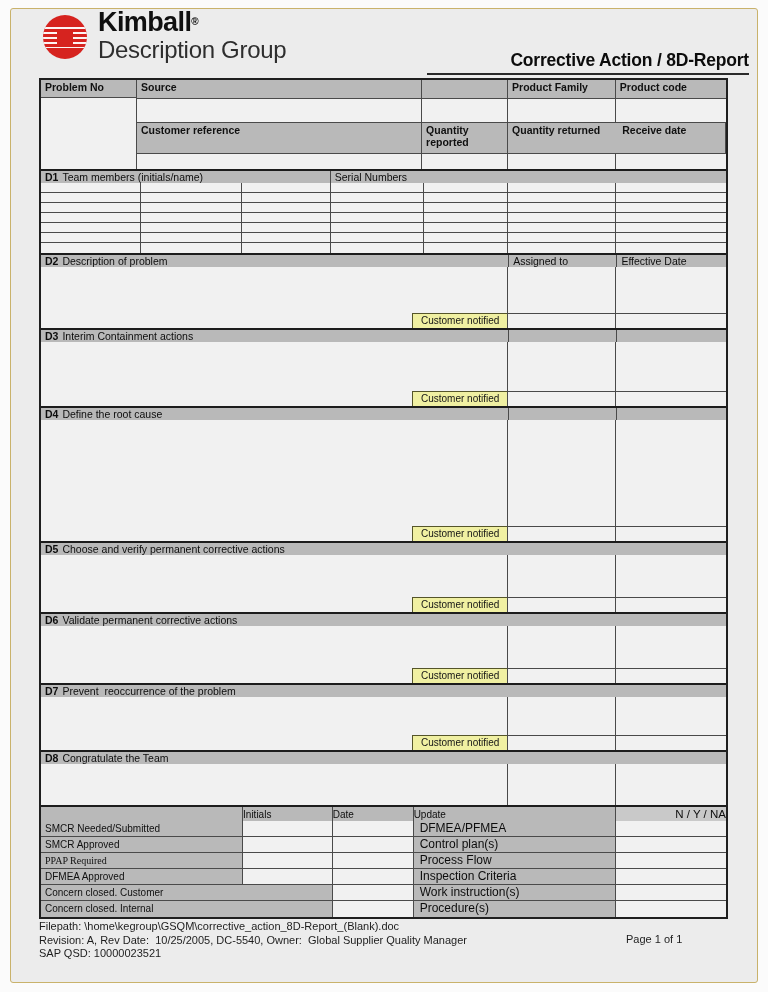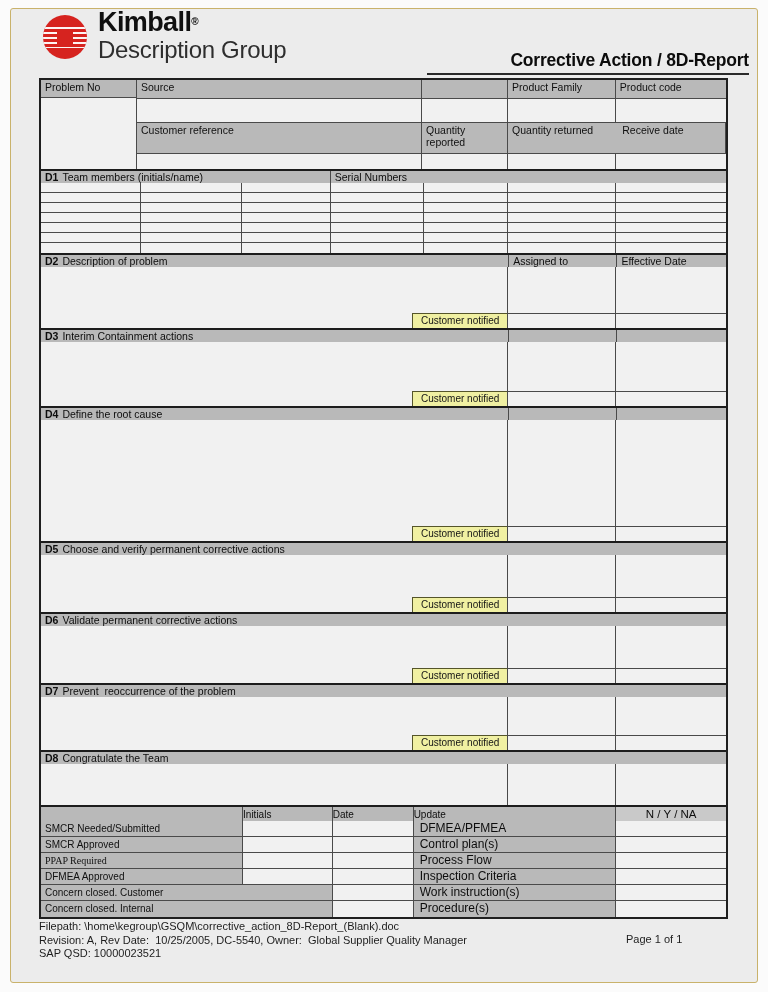--- a/index.html
+++ b/index.html
@@ -19,21 +19,21 @@
   .title-block{position:absolute;left:416px;top:41px;width:322px;text-align:right;
     font-size:17.5px;font-weight:bold;color:#0c0c0c;border-bottom:2px solid #2a2a2a;padding-bottom:2px;letter-spacing:-0.2px;}
 
   
   .form{position:absolute;left:28px;top:69px;width:685px;border:2px solid #1f1f1f;background:#f1f1f1;box-sizing:content-box;}
   .row{display:flex;}
   .cell{box-sizing:border-box;border-right:1px solid #4a4a4a;overflow:hidden;}
   .cell.last{border-right:none;}
   .gray{background:#b9b9b9;}
   .white{background:#f1f1f1;}
-  .lbl{font-size:10.5px;color:#101010;padding:2px 3px 4px 4px;line-height:11.5px;}
+  .lbl{font-size:10.5px;color:#101010;padding:2px 3px 4px 4px;line-height:11.5px;font-weight:bold;}
   .bb{border-bottom:1px solid #4a4a4a;}
 
   
   .tt-left{width:96px;border-right:1px solid #4a4a4a;box-sizing:border-box;display:flex;flex-direction:column;}
   .tt-right{flex:1;min-width:0;}
 
   
   .sec-head{height:14px;border-top:2px solid #1c1c1c;background:#b9b9b9;display:flex;box-sizing:border-box;}
   .sec-lbl{font-size:10.5px;line-height:13px;color:#0d0d0d;padding-left:4px;white-space:pre;overflow:hidden;}
   .sec-lbl b{margin-right:4px;}
@@ -51,21 +51,21 @@
   .side-a{width:15.8%;border-right:1px solid #4a4a4a;box-sizing:border-box;display:flex;flex-direction:column;background:#f1f1f1;}
   .side-b{flex:1;display:flex;flex-direction:column;background:#f1f1f1;}
   .side-top{flex:1;}
   .side-bot{height:15px;border-top:1px solid #4a4a4a;box-sizing:border-box;}
   .head-main{width:68.2%;box-sizing:border-box;}
   .head-a{width:15.8%;border-left:1px solid #4a4a4a;box-sizing:border-box;}
   .head-b{flex:1;border-left:1px solid #4a4a4a;box-sizing:border-box;}
 
   
   .sum-h{font-weight:normal;font-size:10px;text-align:left;line-height:15px;color:#0d0d0d;}
-  .sum-h2{font-size:11.5px;text-align:center;line-height:15px;background:#c9c9c9;color:#0d0d0d;}
+  .sum-h2{font-size:11.5px;text-align:right;line-height:15px;background:#c9c9c9;color:#0d0d0d;}
   .sum-row{display:flex;height:16px;border-bottom:1px solid #4a4a4a;box-sizing:border-box;}
   .sum-row.lastrow{border-bottom:none;}
   .s-lbl{font-size:10px;line-height:15px;padding-left:4px;color:#101010;}
   .s-upd{font-size:12px;line-height:15px;padding-left:6px;color:#0d0d0d;}
 
   
   .footer{position:absolute;left:28px;top:911px;width:700px;font-size:11px;color:#1d1d1d;}
   .f-line{white-space:pre;line-height:13.5px;}
   .page-num{position:absolute;left:587px;top:13px;}
 </style>

